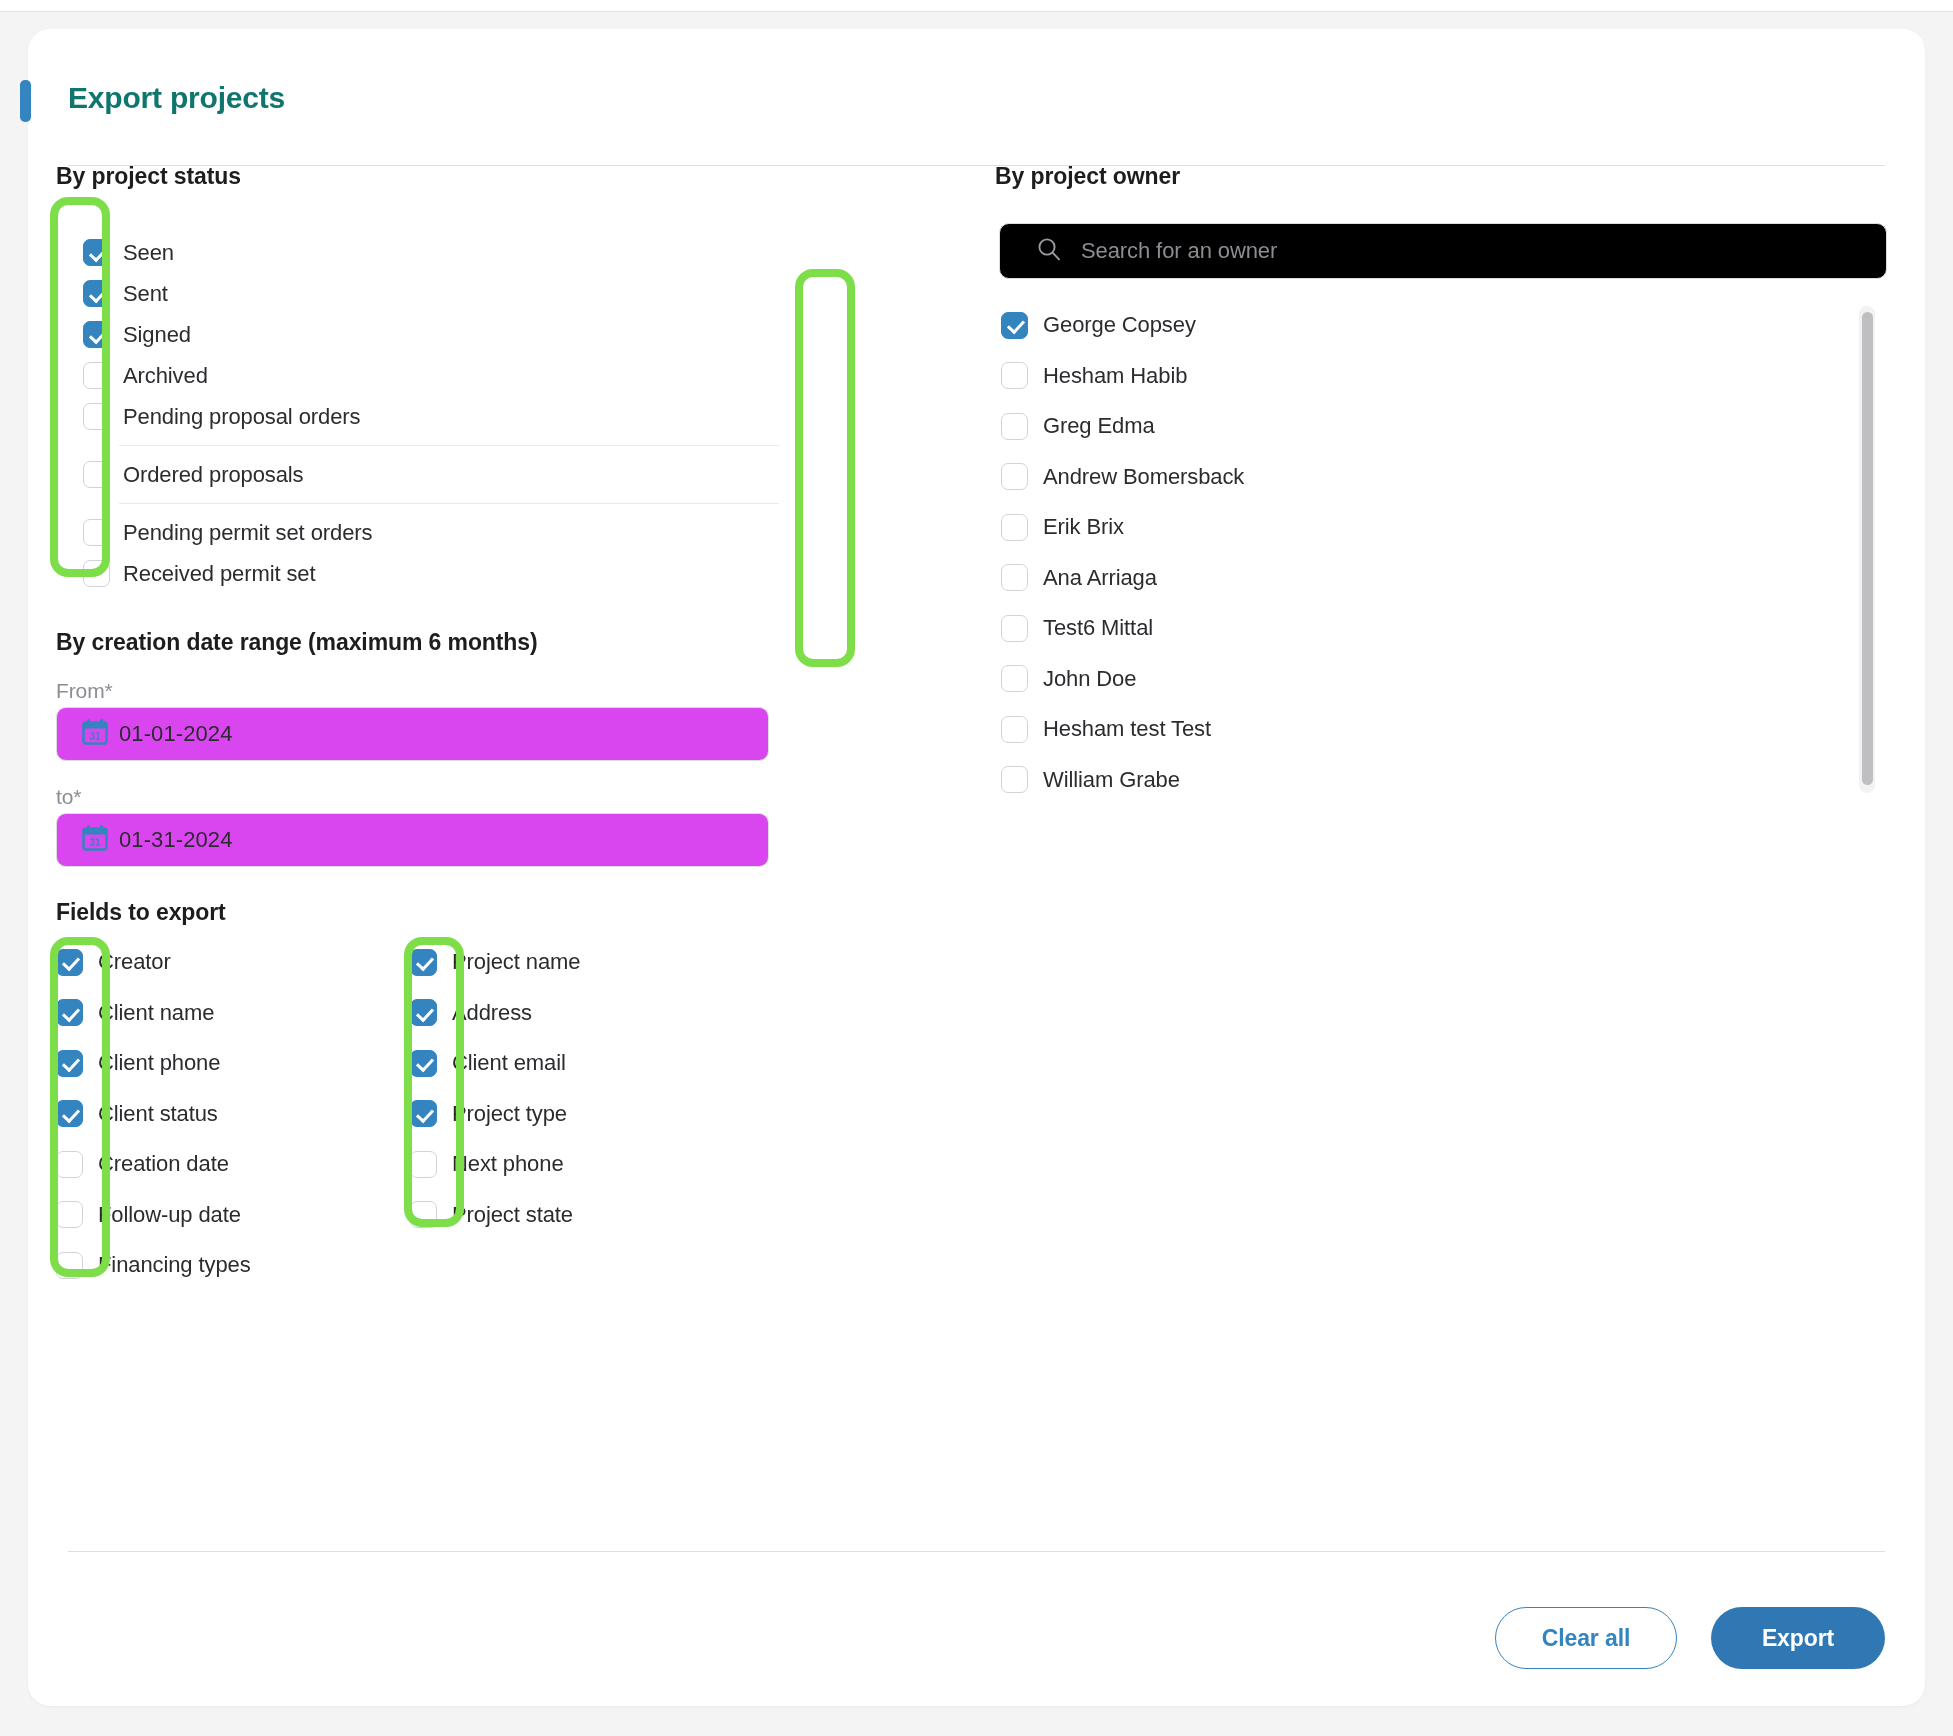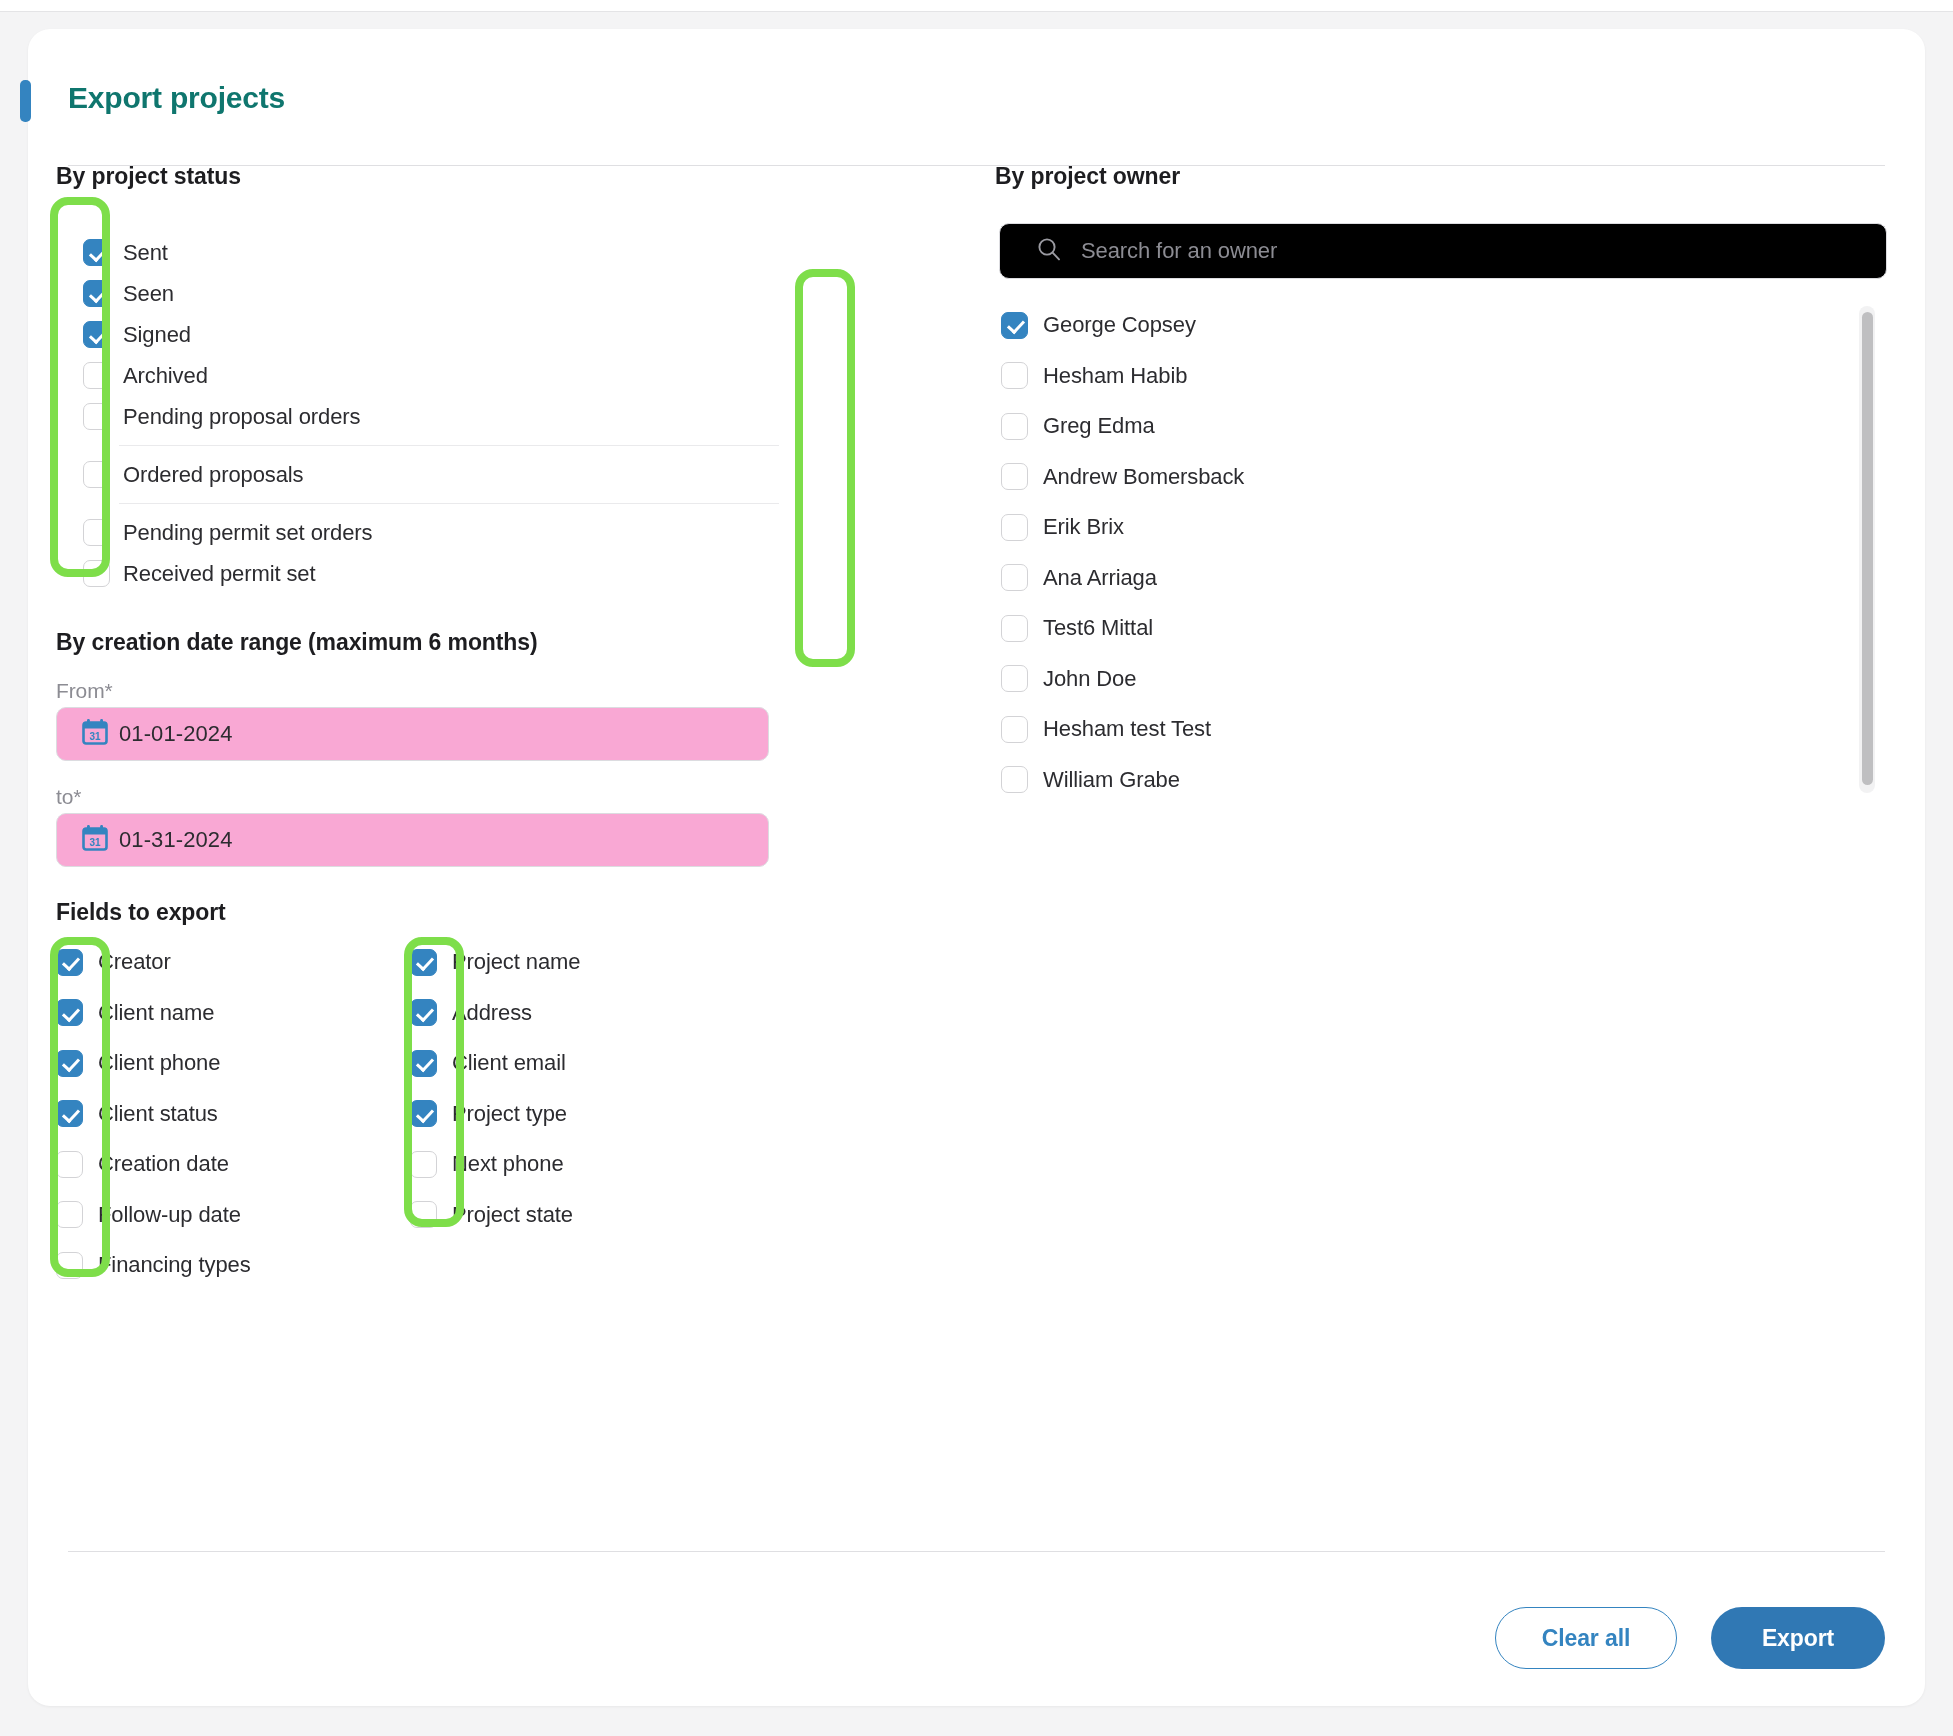--- a/index.html
+++ b/index.html
@@ -97,21 +97,21 @@
   
   .field-label {
     position: absolute; font-size: 21px; color: #8c8c93;
     letter-spacing: -0.1px;
   }
   .date-input {
     position: absolute;
     width: 713px; height: 54px;
     border: 1.4px solid #dcdce0;
     border-radius: 10px;
-    background: #f9a8d4;
+    background: #d946ef;
     display: flex; align-items: center;
   }
   .cal-ico { margin-left: 24px; display:block; }
   .date-val {
     margin-left: 10px; font-size: 22px; color: #2c2c30;
     letter-spacing: 0.1px;
   }
   
   #owner-head { left: 995px; top: 203px; }
   .search-box {
@@ -176,25 +176,25 @@
   <div class="card">
 
     <div class="accent-bar"></div>
     <div class="page-title">Export projects</div>
     <div class="header-divider"></div>
 
     <div class="sec-h" style="left:28px; top:134px;">By project status</div>
     <div id="status-list">
         <div class="cb-row">
           <span class="cb on"></span>
+          <span class="cb-label">Seen</span>
+        </div>
+        <div class="cb-row">
+          <span class="cb on"></span>
           <span class="cb-label">Sent</span>
-        </div>
-        <div class="cb-row">
-          <span class="cb on"></span>
-          <span class="cb-label">Seen</span>
         </div>
         <div class="cb-row">
           <span class="cb on"></span>
           <span class="cb-label">Signed</span>
         </div>
         <div class="cb-row">
           <span class="cb"></span>
           <span class="cb-label">Archived</span>
         </div>
         <div class="cb-row">

